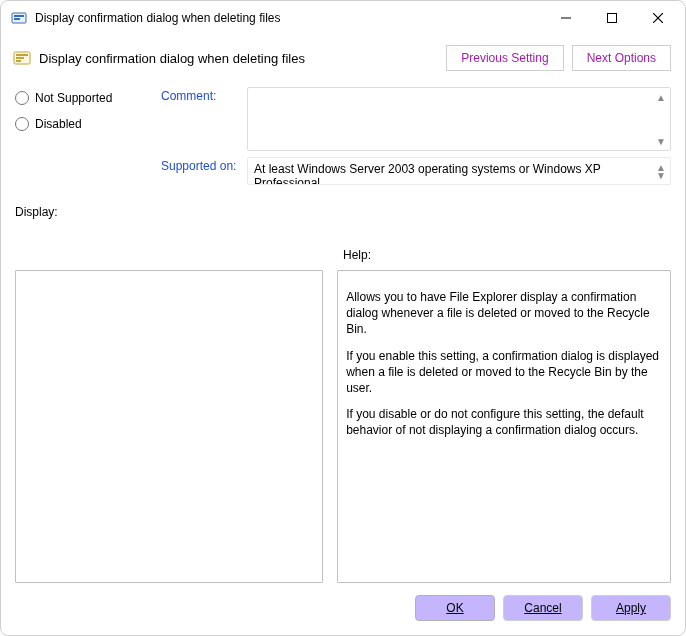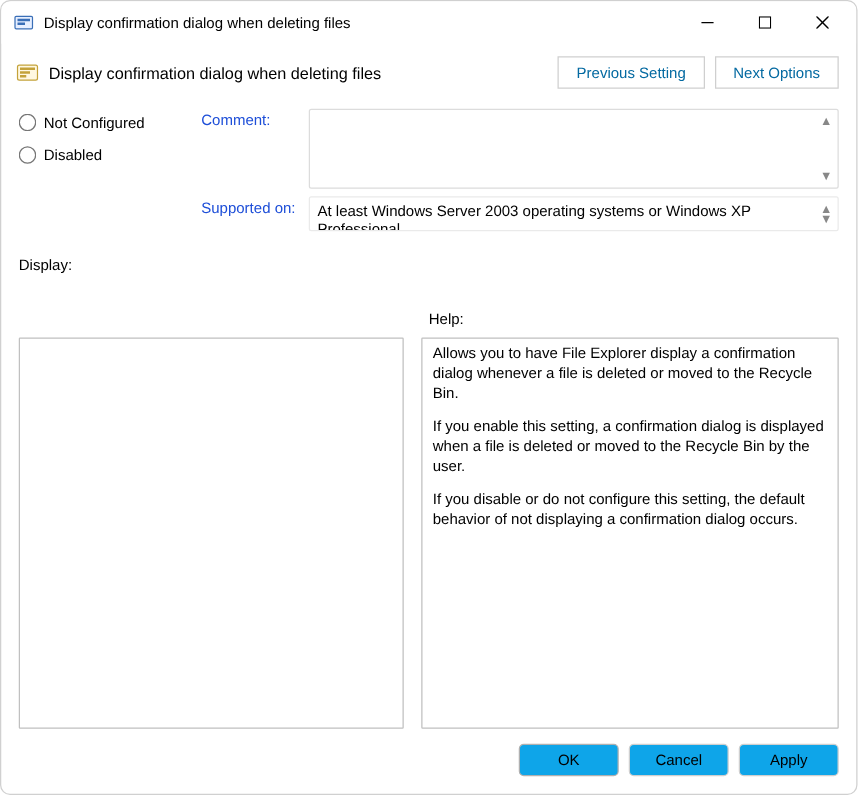--- a/index.html
+++ b/index.html
@@ -62,21 +62,21 @@
     color: #000;
   }
   .nav-btn {
     height: 26px;
     padding: 12px 14px;
     margin-left: 8px;
     background: #ffffff;
     border: 1px solid #cfcfcf;
     border-radius: 0;
     font-size: 12px;
-    color: #0369a1;
+    color: #a21caf;
     display: inline-flex;
     align-items: center;
     cursor: pointer;
   }
 
   
   .settings {
     display: grid;
     grid-template-columns: 140px 80px 1fr;
     column-gap: 6px;
@@ -157,45 +157,45 @@
     gap: 14px;
     padding: 4px 14px 0 14px;
     flex: 1;
     min-height: 0;
   }
   .panel {
     border:1px solid #c0c0c0;
     background:#ffffff;
     border-radius:1px;
     overflow:auto;
-    padding:3px 8px;
+    padding:18px 8px;
     font-size:12px;
     line-height:1.35;
   }
   .panel.options { width: 48%; }
   .panel.help { width: 52%; }
   .panel.help p { margin:0 0 10px 0; }
 
   
   .footer {
     display:flex;
     justify-content:flex-end;
     gap:8px;
     padding:12px 14px 14px 14px;
   }
   .btn {
     min-width: 80px;
     height: 26px;
     padding: 1px 16px;
-    background:#0ea5e9;
+    background:#c4b5fd;
     border:1px solid #cfcfcf;
     border-radius:4px;
     font-size:12px;
     cursor:pointer;
-    display:inline-flex; align-items:center; justify-content:center;
+    display:inline-flex; align-items:center; justify-content:center;text-decoration:underline;
   }
   .btn.primary { border-color:#b0b0b0; }
 </style>
 </head>
 <body>
 
 <div class="titlebar">
   <div class="app-icon">
     <svg width="16" height="16" viewBox="0 0 16 16">
       <rect x="1" y="3" width="14" height="10" rx="1" fill="#e7efff" stroke="#3a6fb7"></rect>
@@ -235,21 +235,21 @@
   </div>
   <div class="h-title">Display confirmation dialog when deleting files</div>
   <button class="nav-btn">Previous Setting</button>
   <button class="nav-btn">Next Options</button>
 </div>
 
 <div class="settings">
   <div class="radios">
     <div class="radio">
       <input type="radio" name="state" style="">
-      <label>Not Configured</label>
+      <label>Not Supported</label>
     </div>
     <div class="radio">
       <input type="radio" name="state" style="">
       <label>Disabled</label>
     </div>
   </div>
 
   <div class="field-label" style="grid-column:2; grid-row:1;">Comment:</div>
   <div class="comment-box" style="grid-column:3; grid-row:1 / span 2;">
     <span></span>

